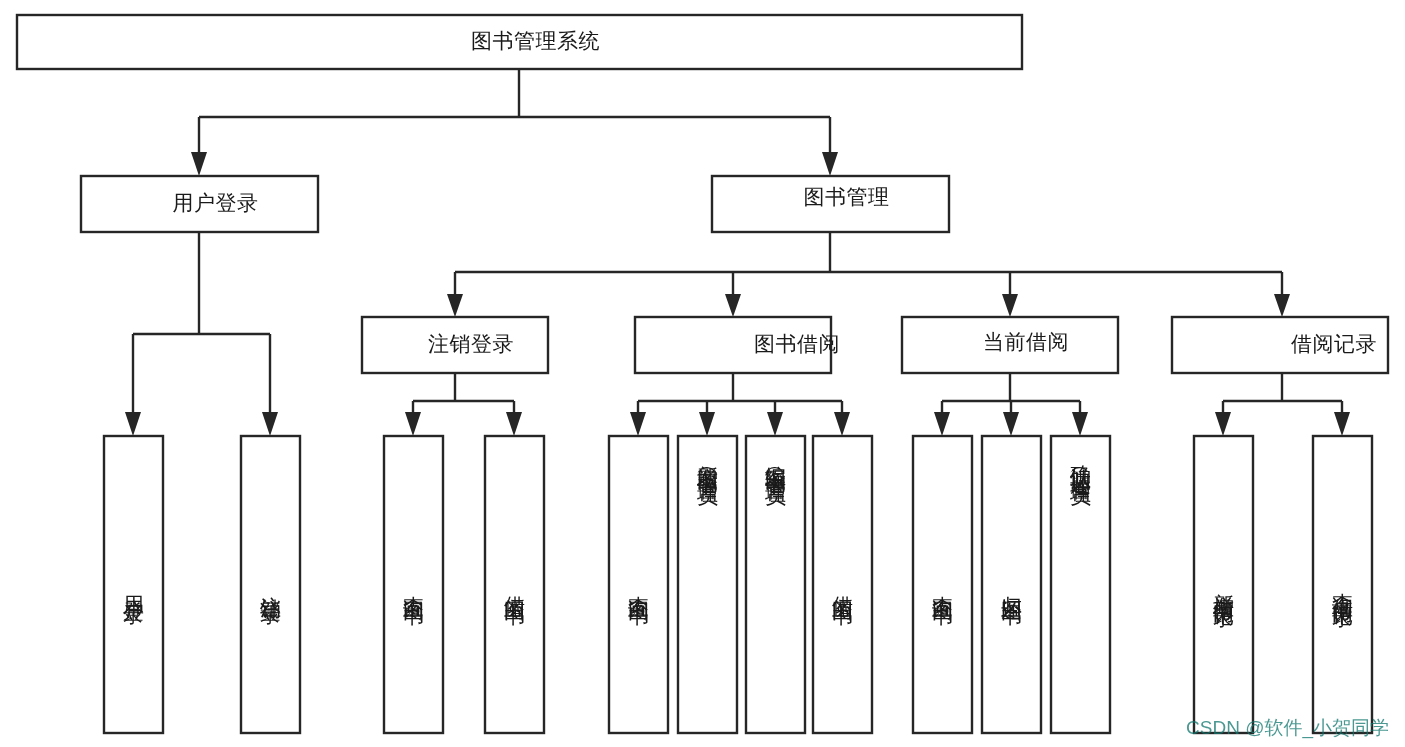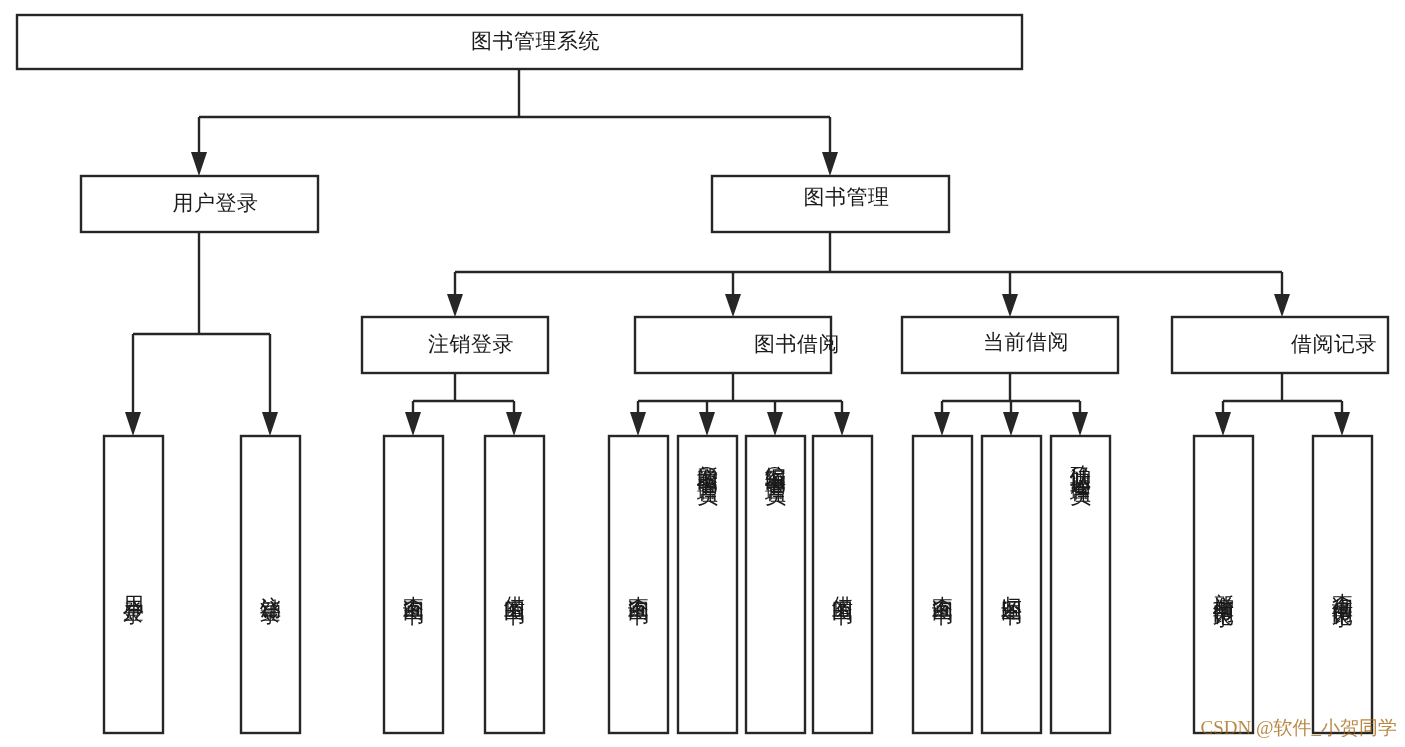--- a/index.html
+++ b/index.html
@@ -67,27 +67,27 @@
     justify-content: flex-start;
     padding-top: 12px;
     box-sizing: border-box;
   }
   .node-label.vertical.centered {
     justify-content: center;
     padding-top: 0;
   }
   #watermark {
     position: absolute;
-    right: 8px;
+    right: 16px;
     bottom: 6px;
     font-size: 19px;
-    color: #a16207;
+    color: #0f766e;
     opacity: 0.75;
     white-space: nowrap;
-    font-family: Liberation Serif, serif;
+    font-family: Liberation Sans, sans-serif;
   }
 </style>
 </head>
 <body>
 
 <div id="diagram-root">
 
   <svg id="flow-svg" viewBox="0 0 1405 747">
 
     <g>

